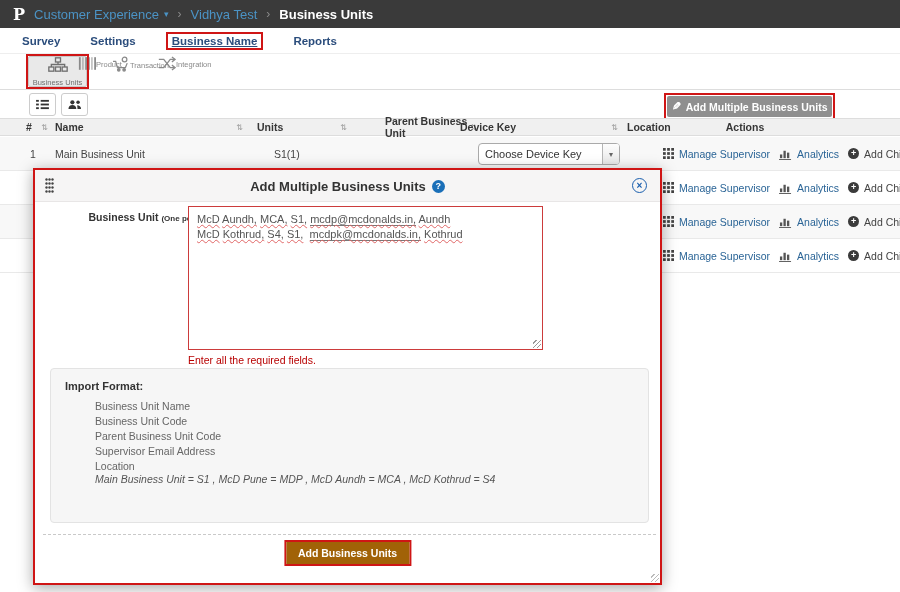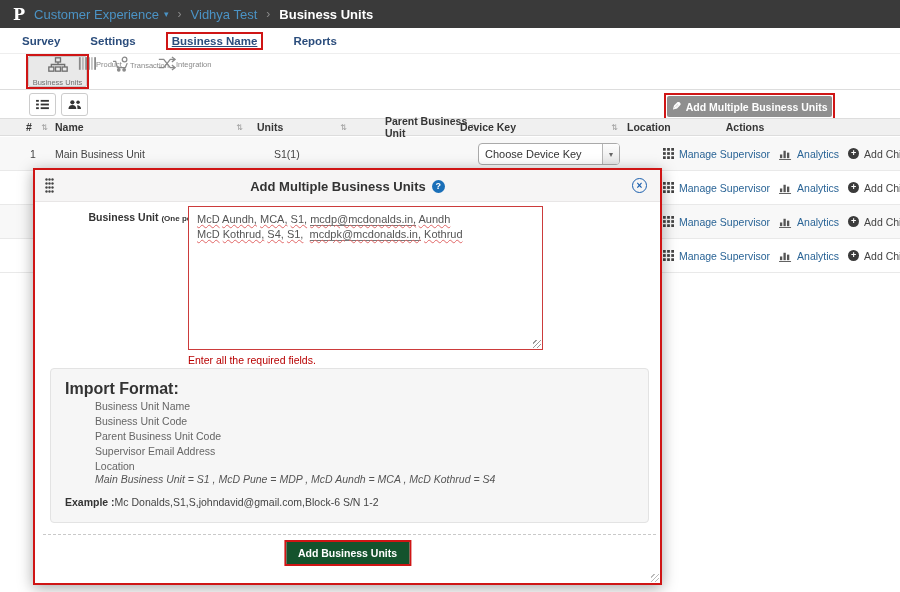--- a/index.html
+++ b/index.html
@@ -91,30 +91,30 @@
         overflow:hidden; cursor:text; }
   .ta-line .w { text-decoration-line:underline; text-decoration-style:wavy; text-decoration-color:#e06666;
                 text-decoration-thickness:1px; }
   .ta-line .email { border-bottom:1px solid #777;margin-top:36px; }
   .ta-resize { position:absolute; left:498px; top:170px; width:8px; height:8px;
                background:repeating-linear-gradient(135deg, transparent 0 2px, #999 2px 3px); }
   .error { position:absolute; left:153px; top:184px; font-size:10.5px; color:#b80000; }
 
   .import-box { position:absolute; left:15px; top:198px; width:599px; height:155px; background:#f6f6f6;
                 border:1px solid #e3e3e3; border-radius:4px; }
-  .if-title { position:absolute; left:14px; top:11px; font-size:16px; font-weight:bold; color:#333; }
+  .if-title { position:absolute; left:14px; top:11px; font-size:11px; font-weight:bold; color:#333; }
   .if-field { position:absolute; left:44px; font-size:10.5px; color:#666; }
   .if-mapping { position:absolute; left:44px; top:104px; font-size:10.5px; color:#555; font-style:italic; }
   .if-example { position:absolute; left:14px; top:127px; font-size:10.5px; color:#444; }
   .if-example b { color:#333; }
 
   .dash-sep { position:absolute; left:8px; top:364px; width:613px; border-top:1px dashed #c9c9c9; }
   .submit-annot { position:absolute; left:50%; top:370px; transform:translateX(-50%);
                   border:2px solid #cf1515; }
-  .submit-btn { display:block; background:#14532d; color:#fff; font-size:10.5px; font-weight:bold;
+  .submit-btn { display:block; background:#a16207; color:#fff; font-size:10.5px; font-weight:bold;
                 padding:5px 12px; border:none; cursor:pointer; font-family:"Liberation Sans", sans-serif; }
   .modal-resize { position:absolute; right:1px; bottom:1px; width:8px; height:8px;
                   background:repeating-linear-gradient(135deg, transparent 0 2px, #bbb 2px 3px); }
 </style>
 </head>
 <body>
 
 <div id="app">
 
   <div class="topbar">
@@ -438,23 +438,20 @@
     <div class="error">Enter all the required fields.</div>
 
     <div class="import-box">
       <div class="if-title">Import Format:</div>
       <div class="if-field" style="top:31px;">Business Unit Name</div>
       <div class="if-field" style="top:46px;">Business Unit Code</div>
       <div class="if-field" style="top:61px;">Parent Business Unit Code</div>
       <div class="if-field" style="top:76px;">Supervisor Email Address</div>
       <div class="if-field" style="top:91px;">Location</div>
       <div class="if-mapping">Main Business Unit = S1 , McD Pune = MDP , McD Aundh = MCA , McD Kothrud = S4</div>
-      <div class="if-example">
-        <b>Example :</b><span>Mc Donalds,S1,S,johndavid@gmail.com,Block-6 S/N 1-2</span>
-      </div>
     </div>
 
     <div class="dash-sep"></div>
     <div class="submit-annot">
       <button class="submit-btn">Add Business Units</button>
     </div>
     <div class="modal-resize"></div>
   </div>
 
 </div>

